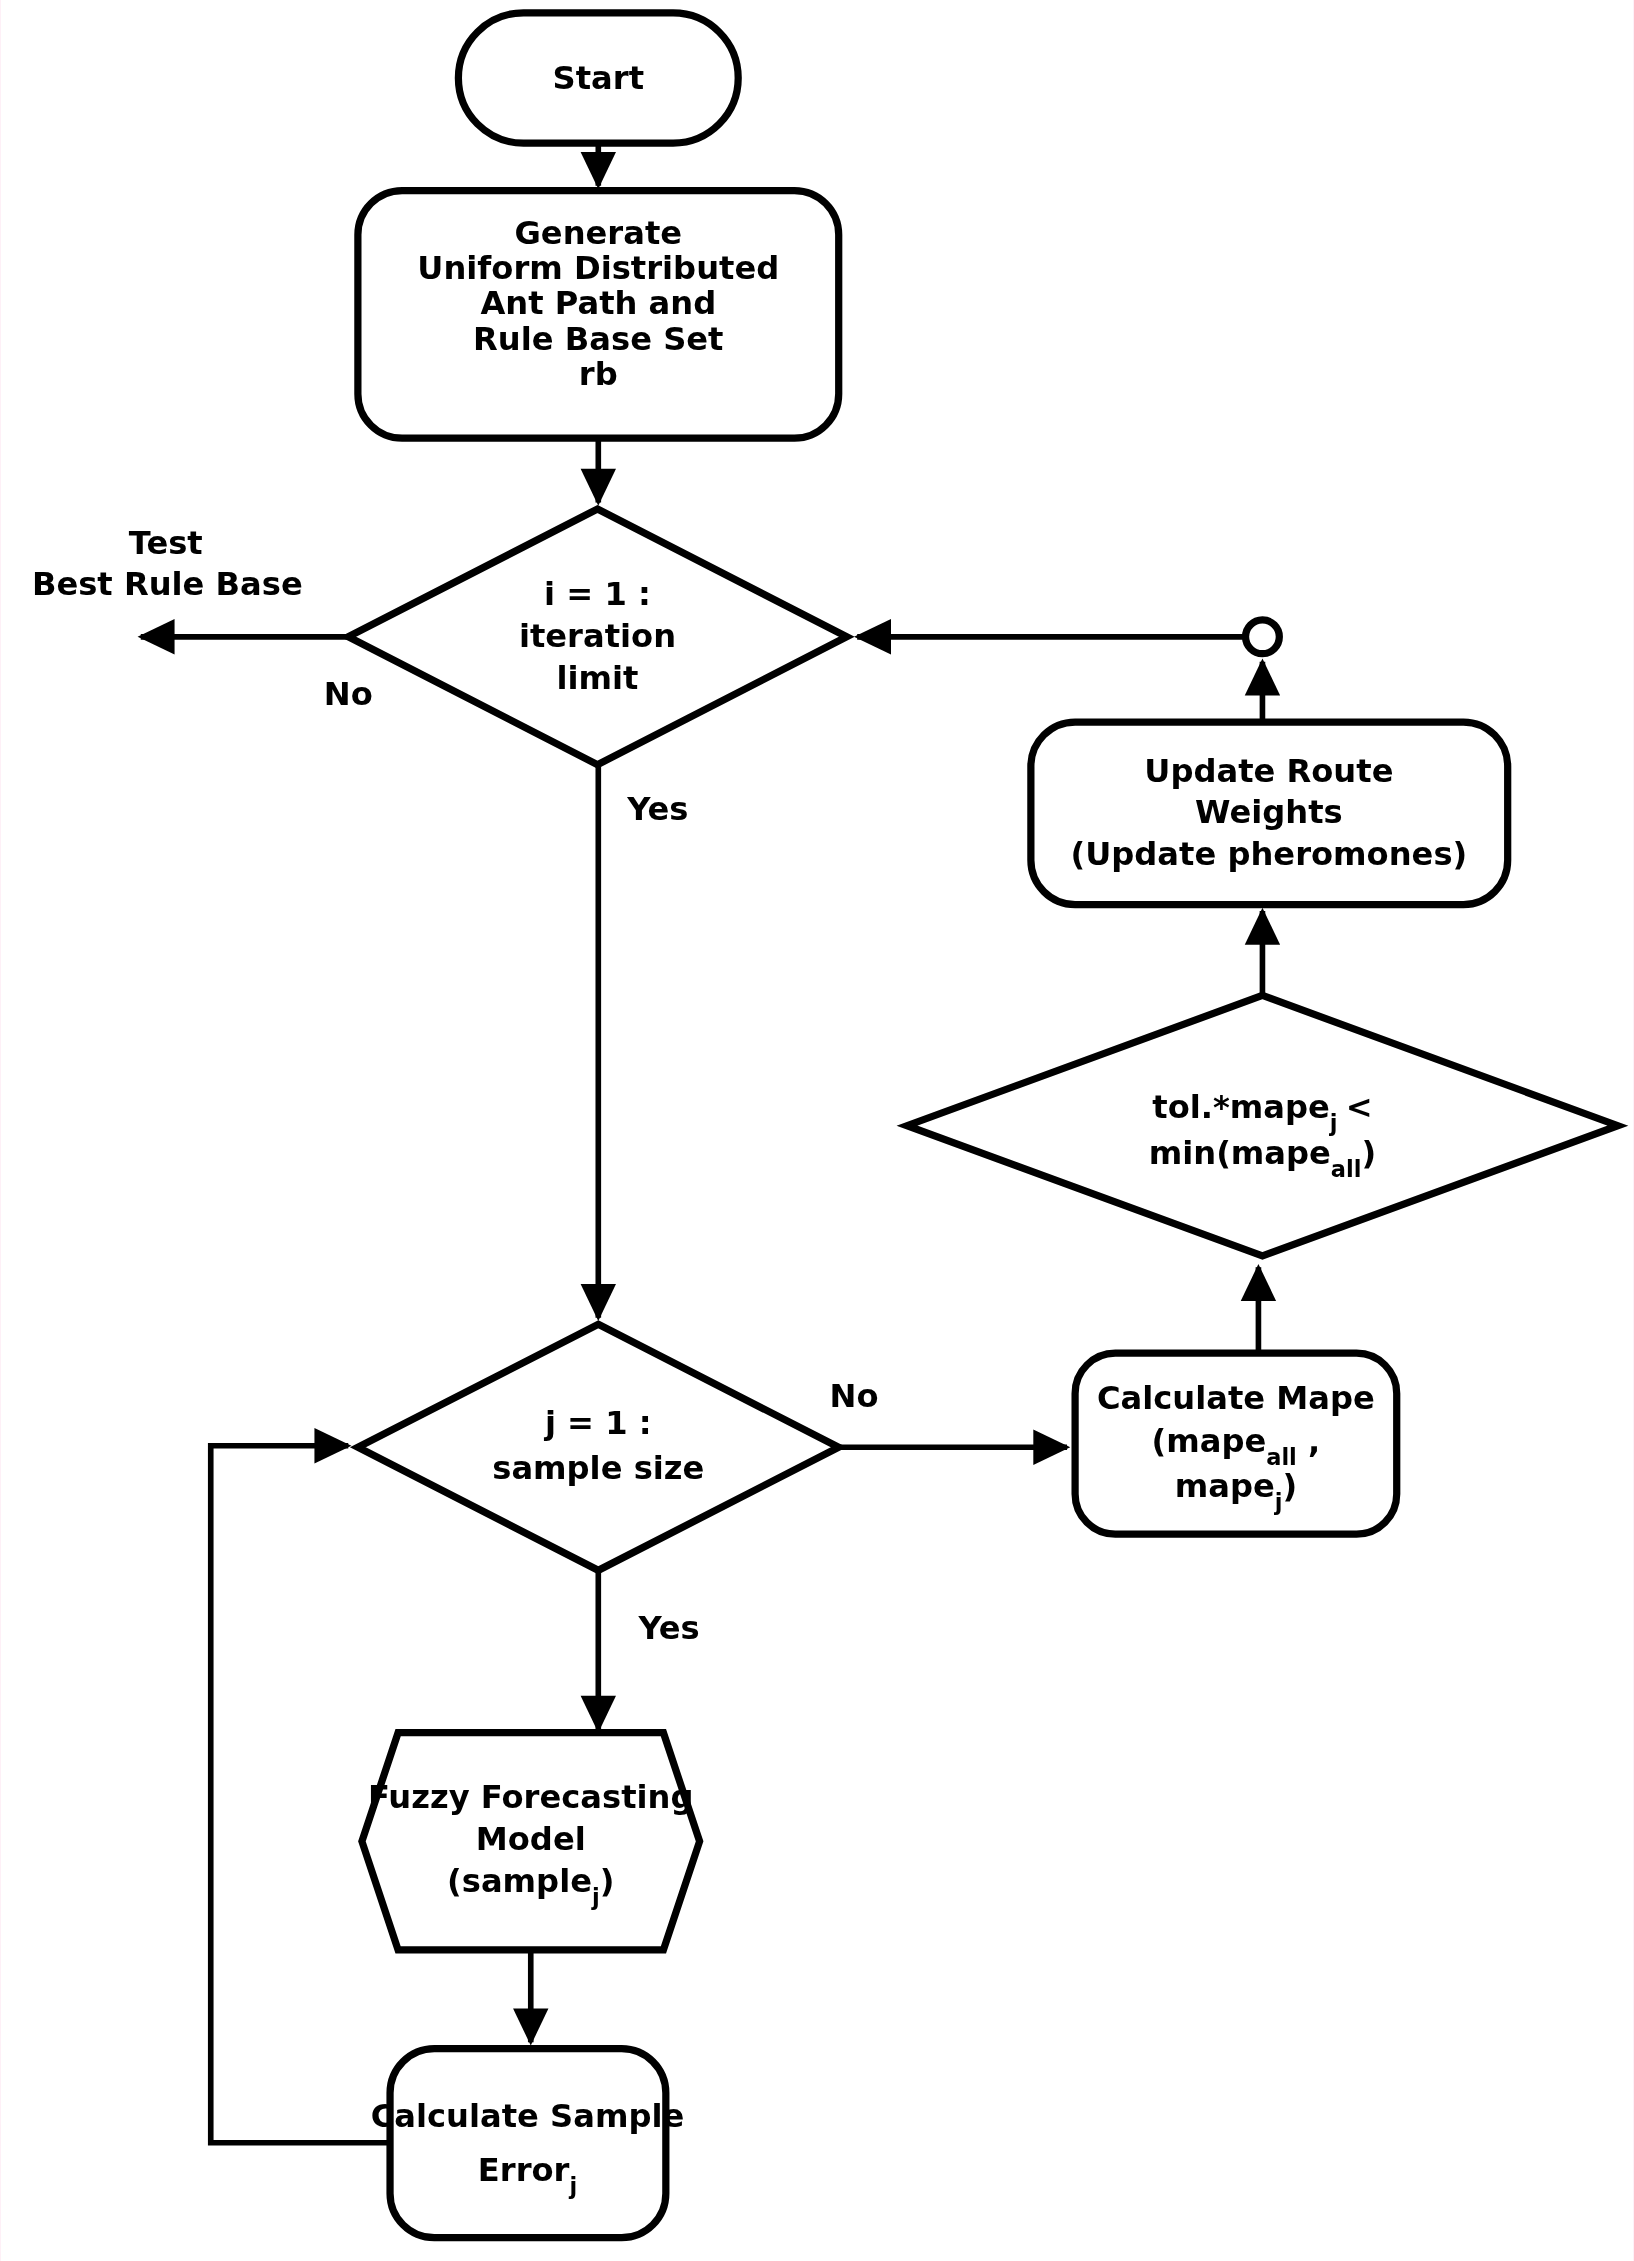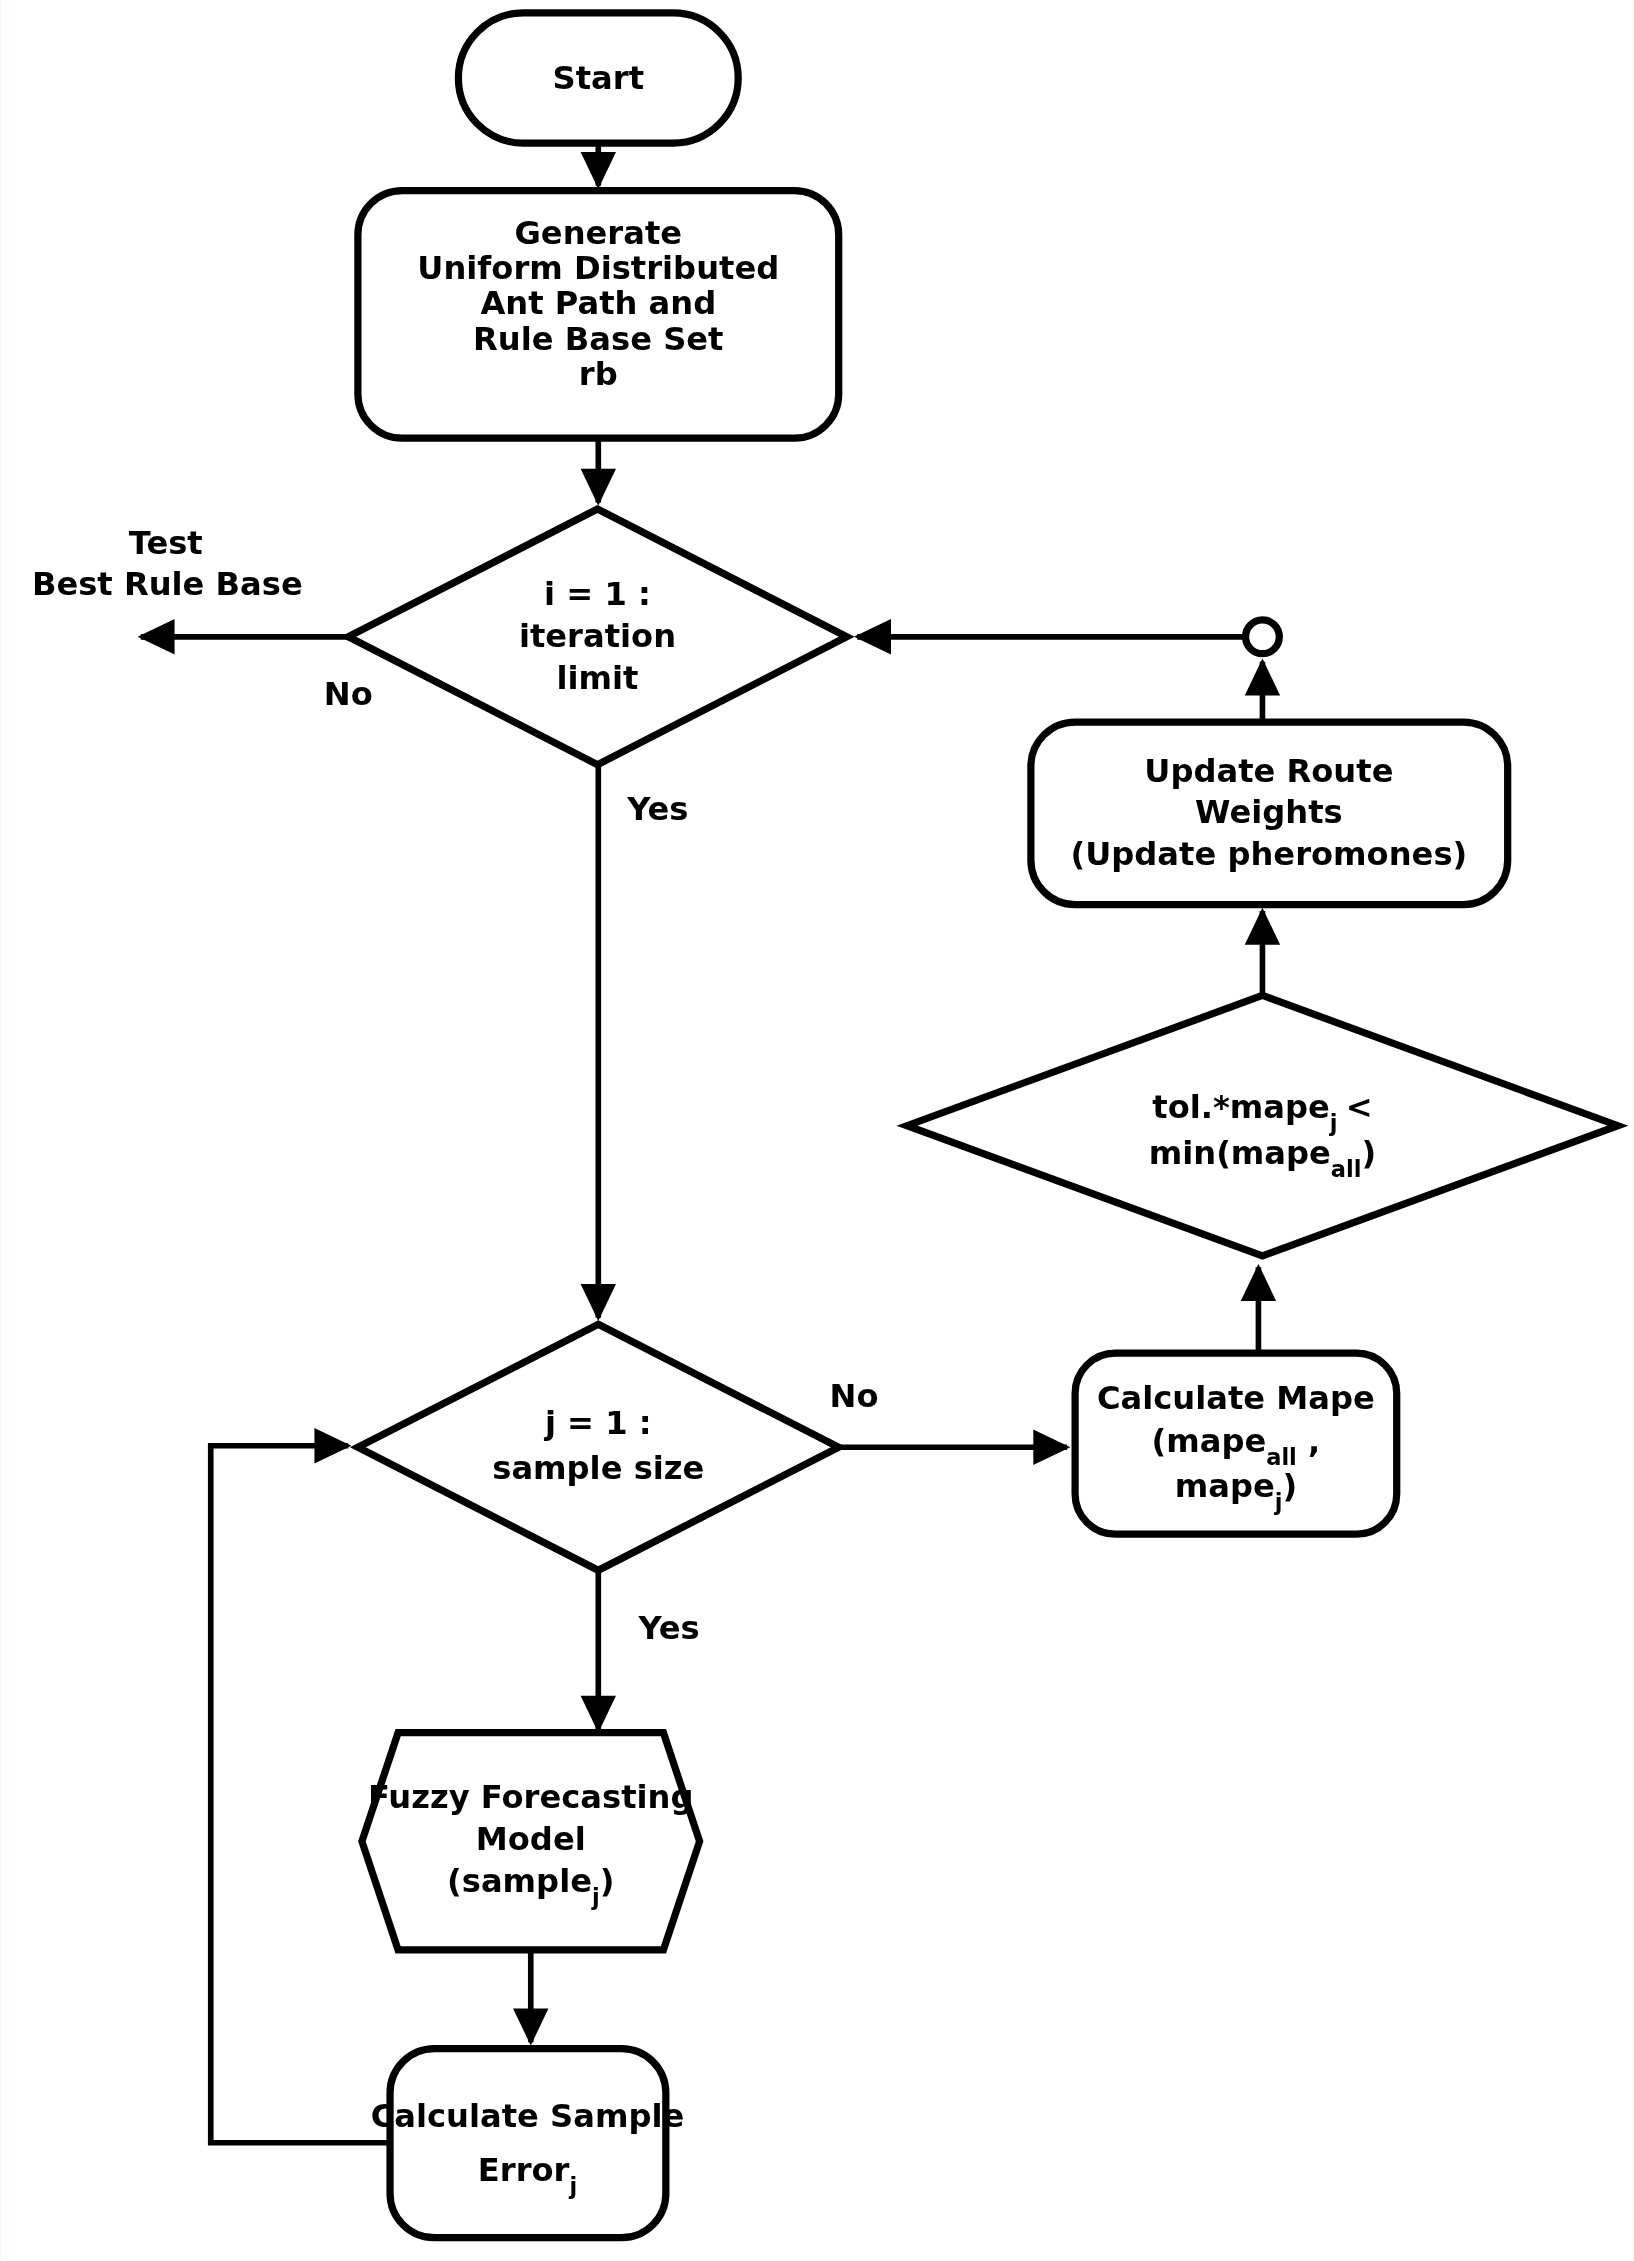--- a/index.html
+++ b/index.html
@@ -1,16 +1,16 @@
 <!DOCTYPE html>
 <html style="font-size:13px"><head>
 <meta charset="utf-8">
 <style>
   html, body { margin: 0; padding: 0; background: #ffffff; }
-  .canvas-wrap { width: 1634px; height: 2261px; background: #22c55e; }
+  .canvas-wrap { width: 1634px; height: 2261px; background: #ec4899; }
   svg { display: block; }
   .shape { fill: #ffffff; stroke: #000000; stroke-width: 9; }
   .conn  { fill: none; stroke: #000000; stroke-width: 7; }
   text, tspan {
     font-family: "DejaVu Sans", "Liberation Sans", sans-serif;
     font-weight: bold;
     fill: #000000;
   }
   .node-text  { font-size: 40px; text-anchor: middle; }
   .edge-label { font-size: 40px; text-anchor: middle; }

